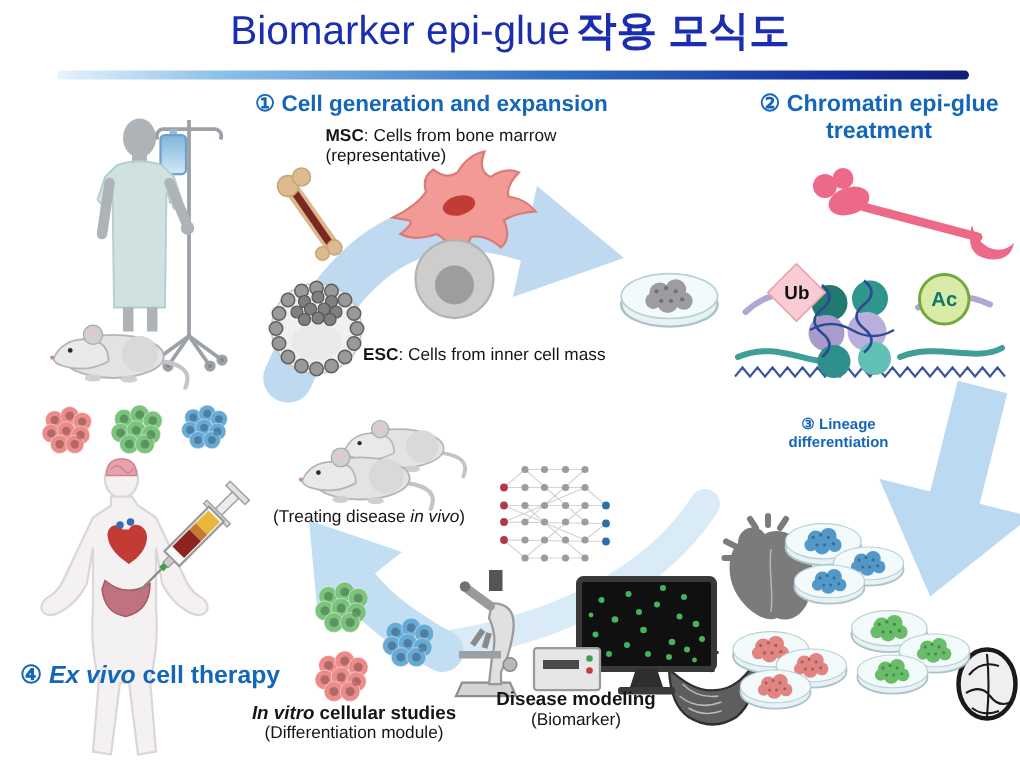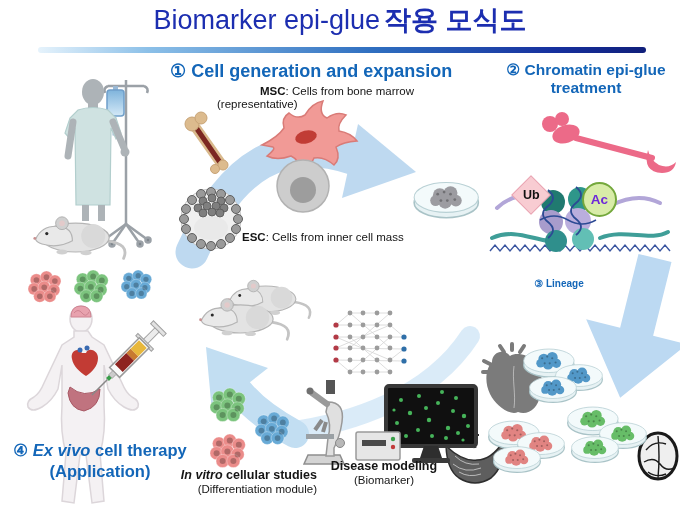--- a/index.html
+++ b/index.html
@@ -6,42 +6,42 @@
   .canvas{position:relative;width:680px;height:510px;background:#ffffff;overflow:hidden;
           font-family:"Liberation Sans", sans-serif;color:#151515;}
   .art{position:absolute;left:0;top:0;}
   .t{position:absolute;white-space:nowrap;line-height:1.18;}
   .ctr{text-align:center;white-space:normal;}
   .title{left:0;top:5px;width:680px;text-align:center;font-size:27px;color:#1c2eb0;}
   .title .ko{font-weight:800;margin-left:4px;}
   .underline{position:absolute;left:38px;top:47px;width:608px;height:6px;border-radius:3px;
              background:linear-gradient(90deg,#e6f3fc 0%,#8cc0e8 18%,#2f6fc0 55%,#16309e 85%,#101f7a 100%);}
   .bluehead{color:#1366b8;font-weight:bold;}
-  .h1{left:170px;top:61px;font-size:18px;}
+  .h1{left:170px;top:61px;font-size:15px;}
   .h2{left:488px;top:61px;width:196px;font-size:15.5px;line-height:1.15;}
   .h3{left:479px;top:278px;width:160px;font-size:10px;line-height:1.15;}
   .h4{left:2px;top:440px;width:196px;font-size:16.5px;line-height:1.25;}
   .small{font-size:11.5px;}
   .b{font-weight:bold;}
   .it{font-style:italic;}
-  .msc1{left:217px;top:85px;margin-left:43px;}
+  .msc1{left:217px;top:85px;}
   .msc2{left:217px;top:98px;text-align:right;}
   .esc{left:242px;top:231px;}
   .lblgrp{line-height:1.2;}
   .transplant{left:148px;top:339px;width:196px;}
-  .invitro{left:121px;top:468px;width:196px;text-align:right;}
+  .invitro{left:138px;top:468px;width:196px;}
   .disease{left:302px;top:459px;width:164px;}
   .lblgrp .tt{font-size:12.5px;font-weight:bold;}
   .lblgrp .ss{font-size:11.5px;}
   .ub{position:absolute;left:517px;top:181px;width:26px;height:26px;background:#f8ccd2;
       border:1.5px solid #e8a2b2;transform:rotate(45deg);display:flex;align-items:center;justify-content:center;}
   .ub span{transform:rotate(-45deg);font-size:12.5px;font-weight:bold;color:#111;}
-  .ac{position:absolute;left:582px;top:182px;width:31px;height:31px;background:#d8eca8;
+  .ac{position:absolute;left:612px;top:182px;width:31px;height:31px;background:#d8eca8;
       border:2px solid #74a83c;border-radius:50%;display:flex;align-items:center;justify-content:center;
-      font-size:13.5px;font-weight:bold;color:#6d28d9;}
+      font-size:13.5px;font-weight:bold;color:#0f766e;}
 </style>
 </head>
 <body>
 
 <div class="canvas">
 
 <svg class="art" width="680" height="510" viewBox="0 0 680 510">
   <defs>
     <linearGradient id="bagGrad" x1="0" y1="0" x2="0" y2="1">
       <stop offset="0" stop-color="#7fb4dc"></stop>
@@ -438,37 +438,40 @@
 
 <div class="ub">
       <span>Ub</span>
     </div>
 <div class="ac">
       <span>Ac</span>
     </div>
 
 <div class="t h3 bluehead ctr">
   <div>③ Lineage</div>
+  <div>differentiation</div>
 </div>
 
 <div class="t lblgrp transplant ctr">
+  <div class="ss">
+    <span>(Treating disease </span><span class="it">in vivo</span><span>)</span>
+  </div>
 </div>
 
 <div class="t lblgrp invitro ctr">
   <div class="tt">
     <span class="it">In vitro</span><span> cellular studies</span>
   </div>
   <div class="ss">(Differentiation module)</div>
 </div>
 
 <div class="t lblgrp disease ctr">
   <div class="tt">Disease modeling</div>
   <div class="ss">(Biomarker)</div>
 </div>
 
 <div class="t h4 bluehead ctr">
   <div>
     <span>④ </span><span class="it">Ex vivo</span><span> cell therapy</span>
   </div>
-  <div>(Application)</div>
 </div>
 
 </div>
 
 </body></html>

